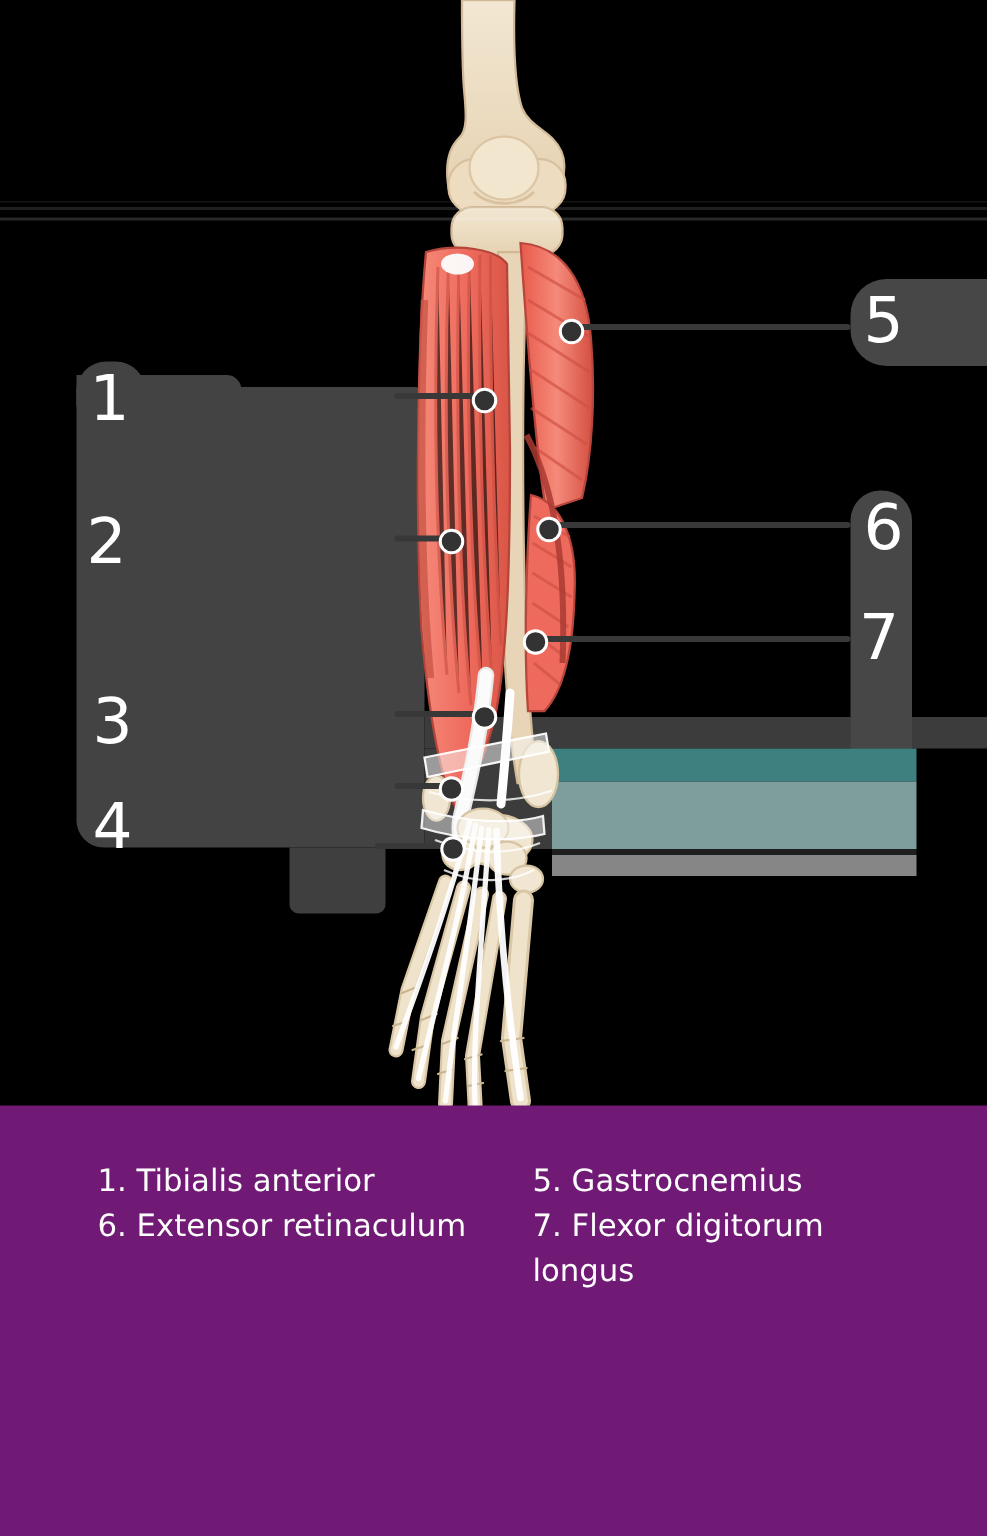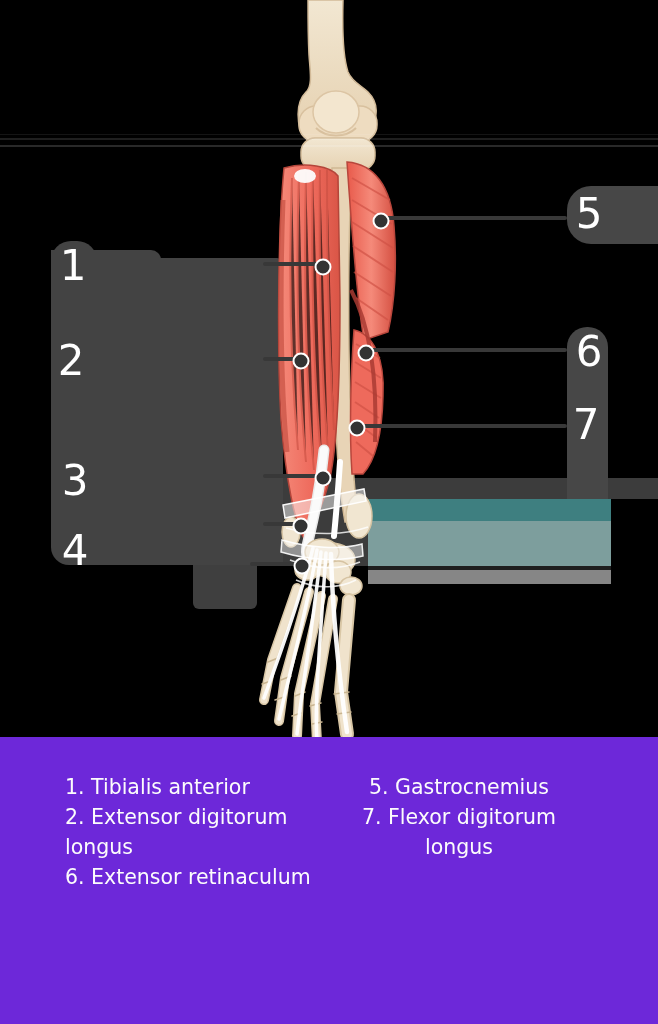--- a/index.html
+++ b/index.html
@@ -21,24 +21,24 @@
   #teal-divider{left:368px;top:566px;width:243px;height:4px;}
   #gray-strip{left:368px;top:570px;width:243px;height:14px;}
   .faint-line{position:absolute;left:0;width:658px;background:#fff;}
   
   .callout-number{position:absolute;color:#fff;font-size:42px;line-height:1;
                   transform:translate(-50%,-50%);font-weight:400;}
   .leader-line{position:absolute;height:4px;background:#383838;border-radius:2px;}
   .leader-dot{position:absolute;width:13px;height:13px;border-radius:50%;
               background:#333;border:2px solid #fff;transform:translate(-50%,-50%);box-sizing:content-box;}
   
-  #answer-panel{position:absolute;left:0;top:737px;width:658px;height:287px;background:#6d28d9;}
+  #answer-panel{position:absolute;left:0;top:737px;width:658px;height:287px;background:#701a75;}
   .answer-col{position:absolute;top:35px;color:#fcfcfc;font-size:20.5px;line-height:30px;}
   #answer-col-left{left:65px;width:278px;}
-  #answer-col-right{left:335px;width:248px;text-align:center;}
+  #answer-col-right{left:355px;width:248px;}
   .answer-item{display:block;}
   svg{position:absolute;left:0;top:0;}
 </style>
 </head>
 <body>
 
 <div class="stage">
 
   <div class="box" id="left-box-tab"></div>
   <div class="box" id="left-box-tab2"></div>
@@ -213,21 +213,20 @@
       <div class="leader-line" style="left: 371px; top: 348px; width: 196px; background: rgb(56, 56, 56);"></div>
       <div class="leader-dot" style="left: 366px; top: 353px; background: rgb(51, 51, 51);"></div>
       <div class="callout-number" style="left: 586px; top: 425px;">7</div>
       <div class="leader-line" style="left: 362px; top: 424px; width: 205px; background: rgb(56, 56, 56);"></div>
       <div class="leader-dot" style="left: 357px; top: 428px; background: rgb(51, 51, 51);"></div>
     </div>
 
   <div id="answer-panel">
     <div class="answer-col" id="answer-col-left">
       <span class="answer-item">1. Tibialis anterior</span>
-      <span class="answer-item">2. Extensor digitorum longus</span>
       <span class="answer-item">6. Extensor retinaculum</span>
     </div>
     <div class="answer-col" id="answer-col-right">
       <span class="answer-item">5. Gastrocnemius</span>
       <span class="answer-item">7. Flexor digitorum longus</span>
     </div>
   </div>
 </div>
 
 </body></html>

